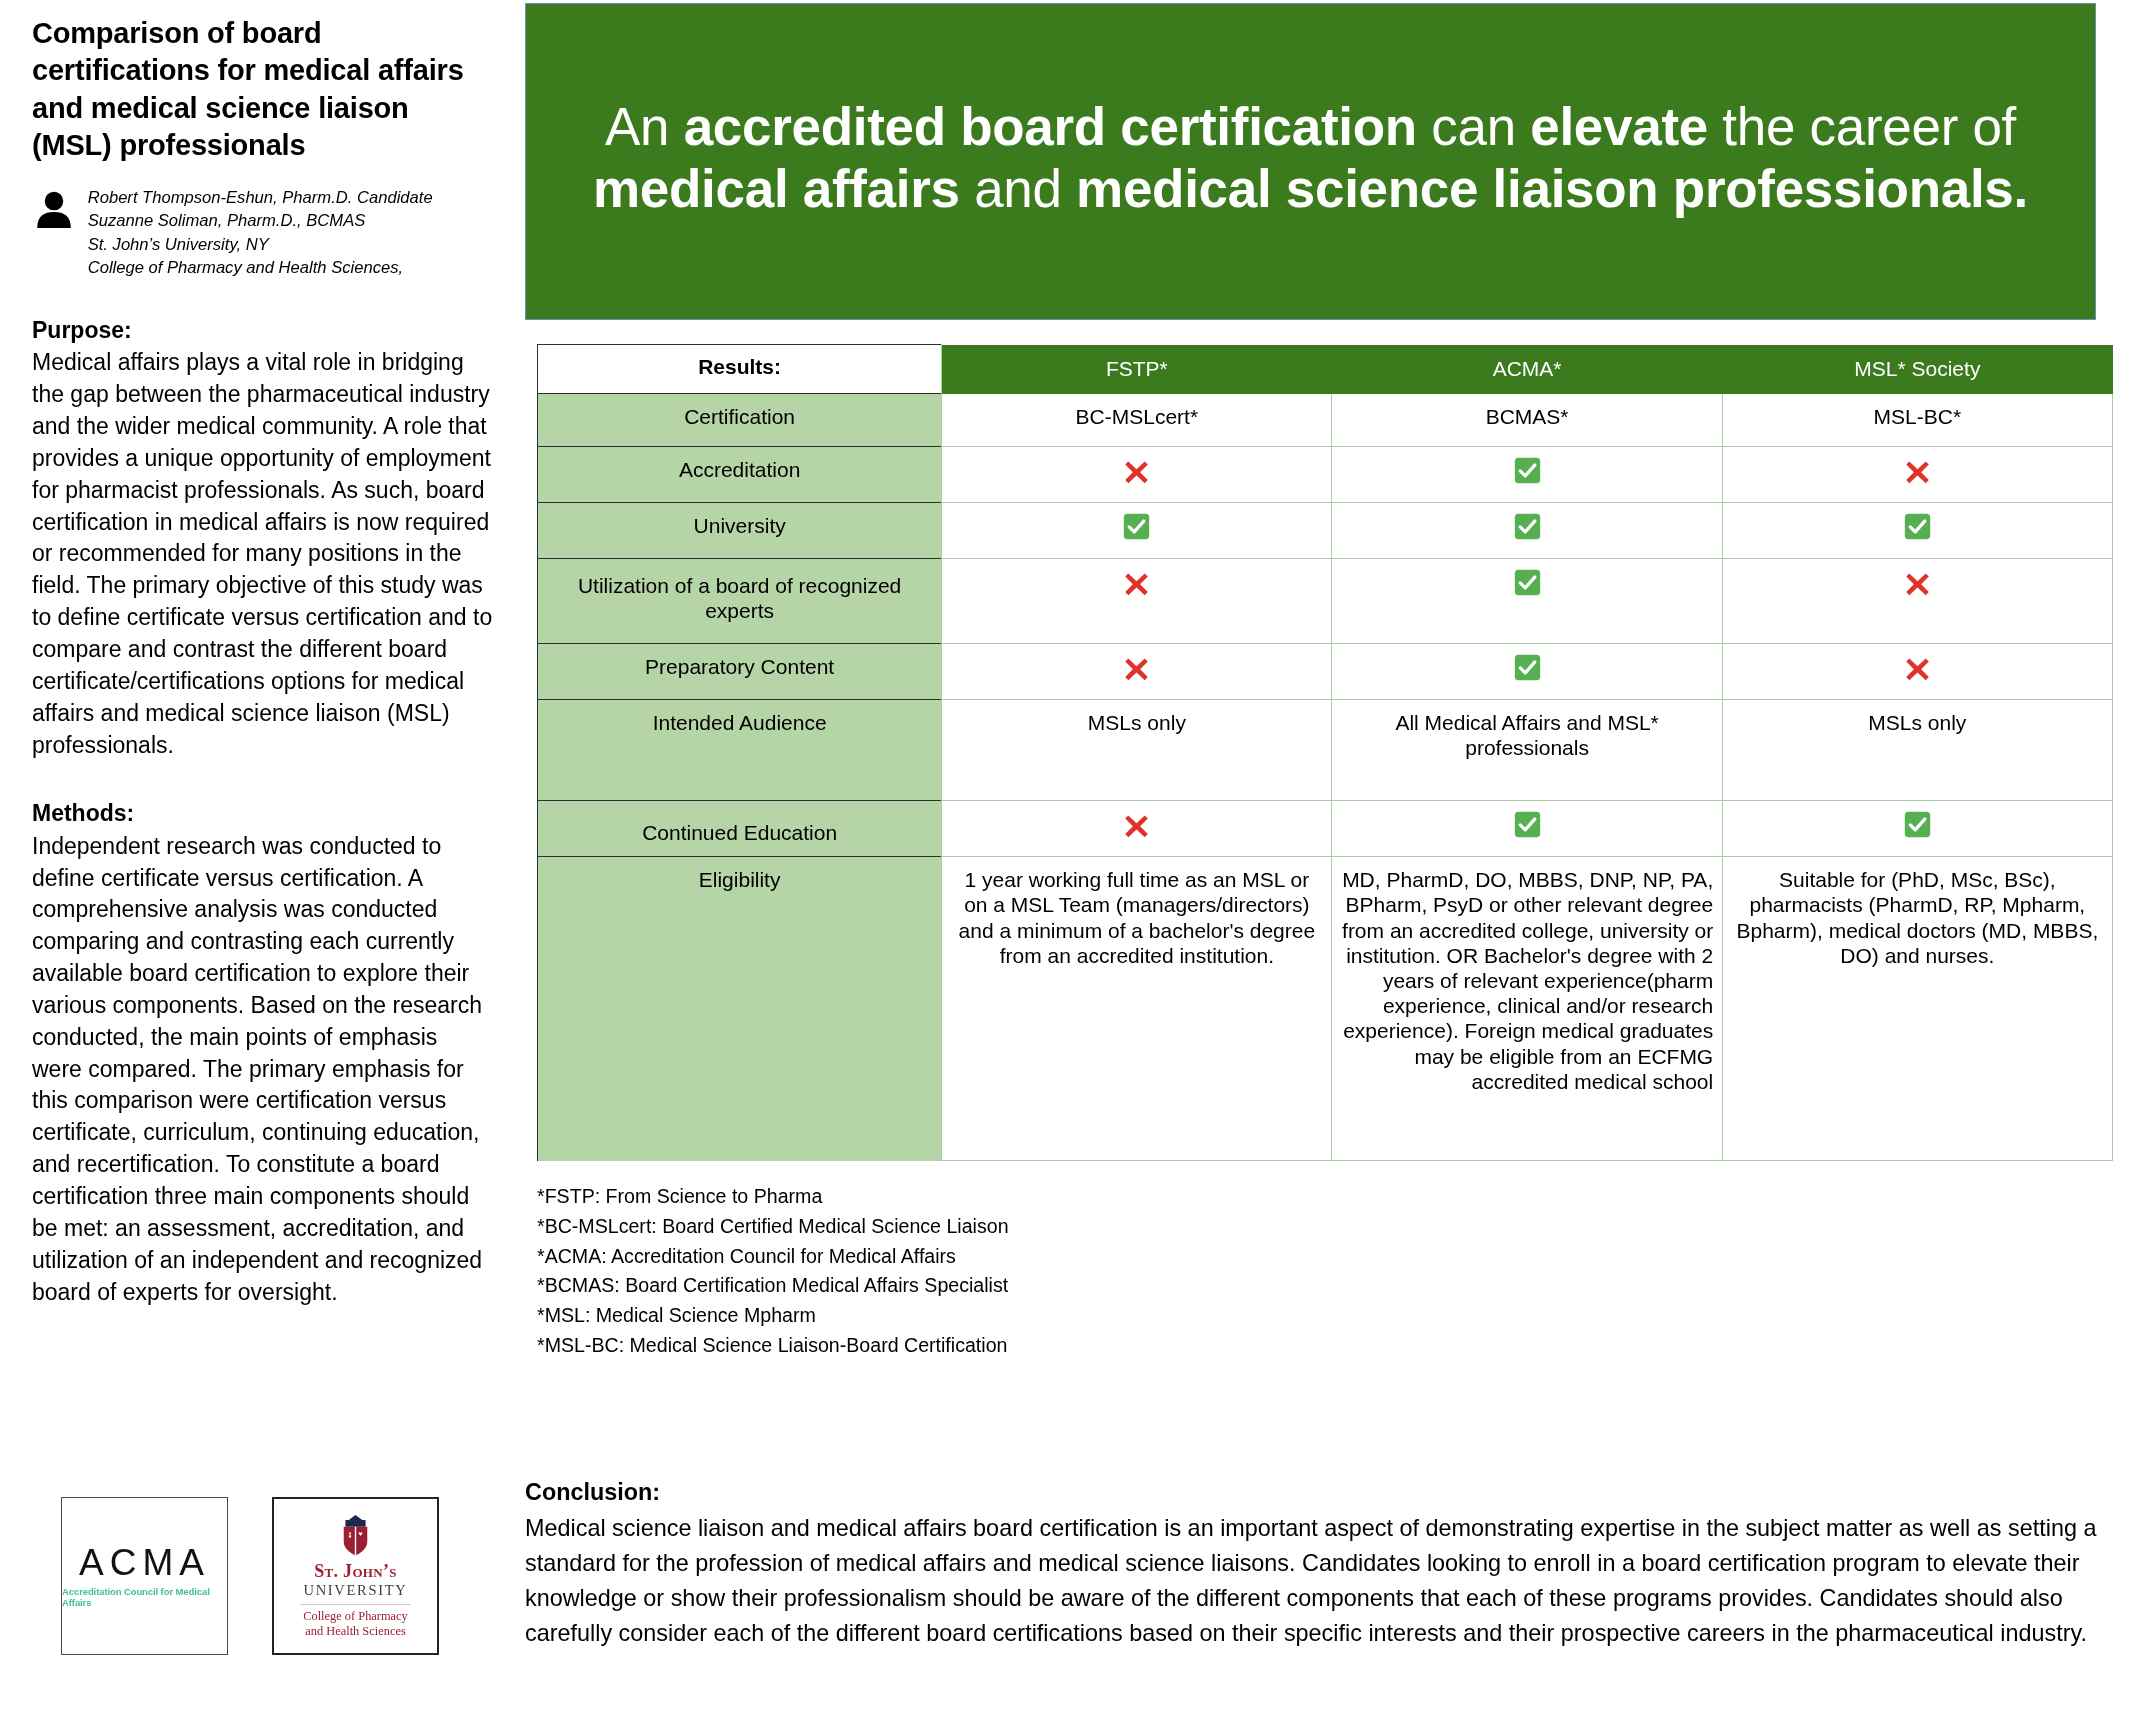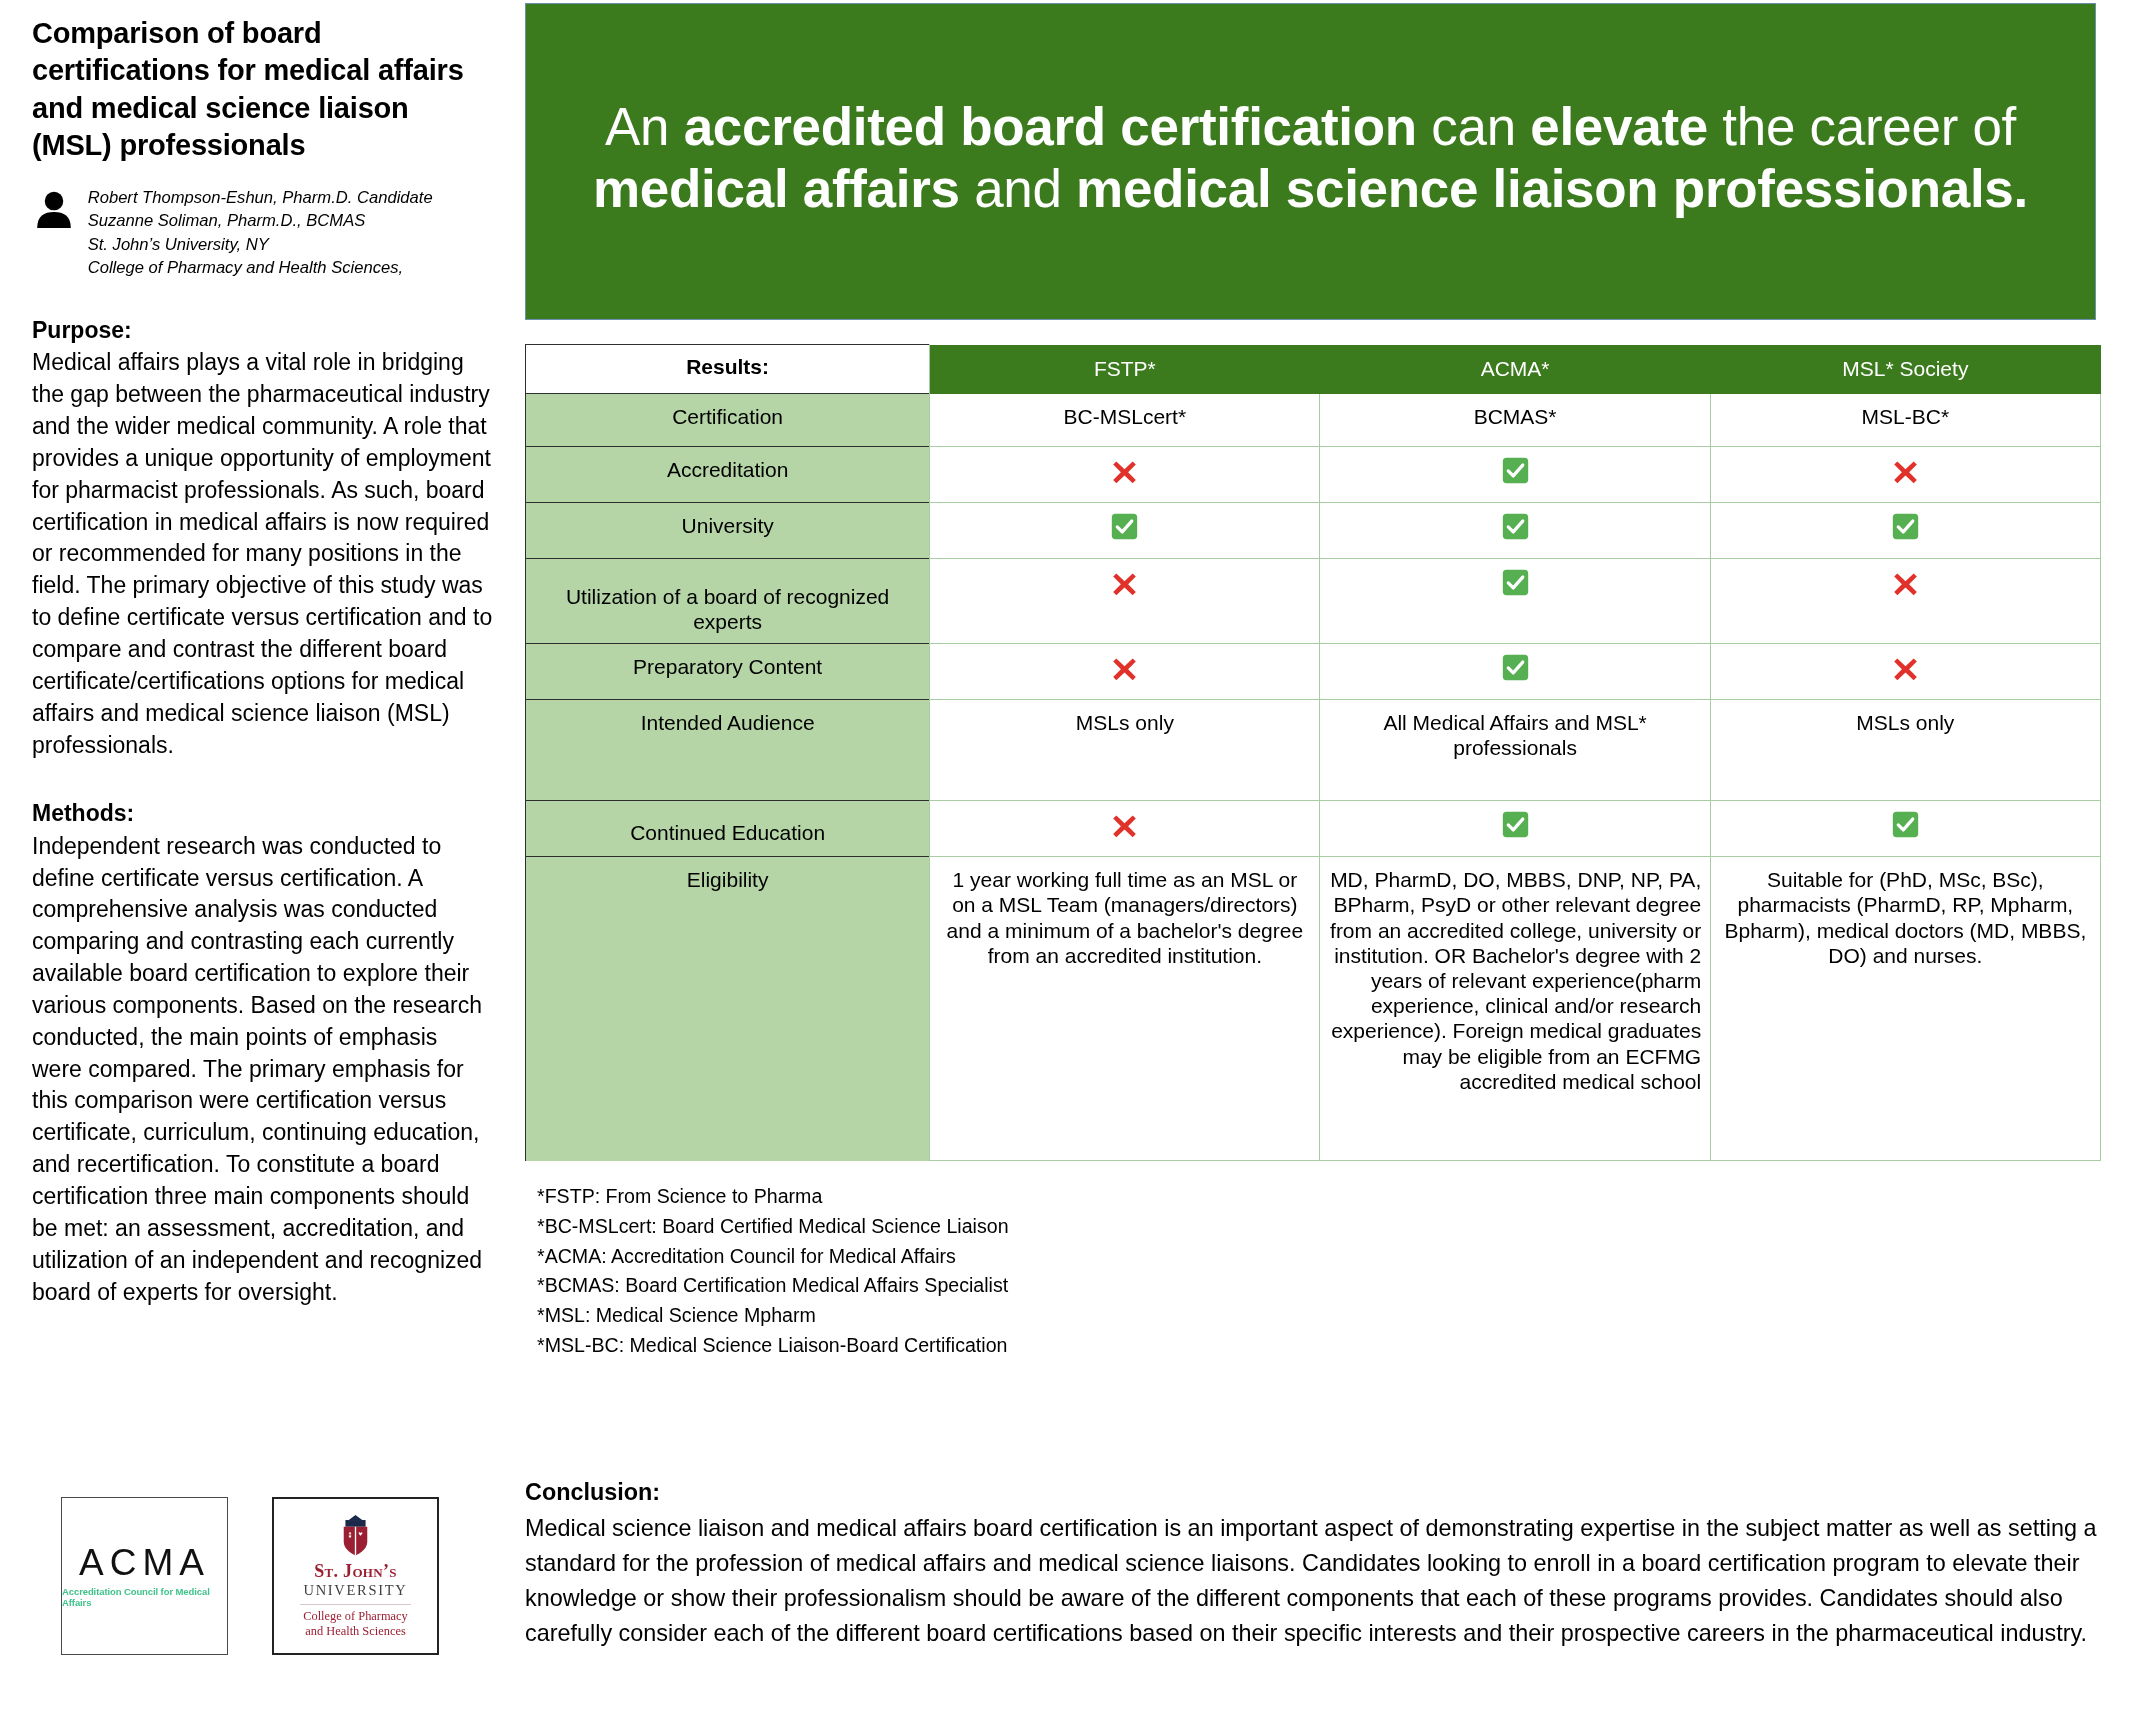--- a/index.html
+++ b/index.html
@@ -53,21 +53,21 @@
     border:0.9px solid #6d8fb0;
   }
   #banner-text{
     font-size:53px;line-height:1.17;text-align:center;font-weight:400;
     letter-spacing:-0.3px;
   }
   #banner-text b{font-weight:bold;}
 
   
   #results-table{
-    position:absolute;left:525px;top:344px;width:1576px;
+    position:absolute;left:537px;top:344px;width:1576px;
     border-collapse:collapse;table-layout:fixed;
     background:#fff;
   }
   #results-table td{
     vertical-align:top;padding:8.5px 8.5px 0 8.5px;
     font-size:21px;line-height:1.2;text-align:center;
     border-left:0.9px solid #a9cda2;border-right:0.9px solid #a9cda2;
     border-bottom:0.9px solid #a9cda2;
     box-sizing:border-box;overflow:visible;
   }
@@ -205,21 +205,21 @@
         <td style="padding-top: 8.5px;"><span class="mark"><svg viewBox="0 0 32 32" width="29" height="29">
               <rect x="2" y="2" width="28" height="28" rx="4" fill="#56af50"></rect>
               <path d="M8 16.5 L13.5 22 L24 10" stroke="#ffffff" stroke-width="3.6" fill="none" stroke-linecap="round" stroke-linejoin="round"></path>
             </svg></span></td>
         <td style="padding-top: 8.5px;"><span class="mark"><svg viewBox="0 0 32 32" width="29" height="29">
               <rect x="2" y="2" width="28" height="28" rx="4" fill="#56af50"></rect>
               <path d="M8 16.5 L13.5 22 L24 10" stroke="#ffffff" stroke-width="3.6" fill="none" stroke-linecap="round" stroke-linejoin="round"></path>
             </svg></span></td>
       </tr>
       <tr>
-        <td class="lbl" style="height: 85px; padding-top: 25px;">Utilization of a board of recognized experts</td>
+        <td class="lbl" style="height: 85px; padding-top: 14px;">Utilization of a board of recognized experts</td>
         <td style="padding-top: 8.5px;"><span class="mark"><svg viewBox="0 0 32 32" width="29" height="29">
               <path d="M7 6 L16 14.5 L25 6 L28.5 9.5 L20 18 L28.5 26.5 L25 30 L16 21.5 L7 30 L3.5 26.5 L12 18 L3.5 9.5 Z" fill="#e0322b"></path>
             </svg></span></td>
         <td style="padding-top: 8.5px;"><span class="mark"><svg viewBox="0 0 32 32" width="29" height="29">
               <rect x="2" y="2" width="28" height="28" rx="4" fill="#56af50"></rect>
               <path d="M8 16.5 L13.5 22 L24 10" stroke="#ffffff" stroke-width="3.6" fill="none" stroke-linecap="round" stroke-linejoin="round"></path>
             </svg></span></td>
         <td style="padding-top: 8.5px;"><span class="mark"><svg viewBox="0 0 32 32" width="29" height="29">
               <path d="M7 6 L16 14.5 L25 6 L28.5 9.5 L20 18 L28.5 26.5 L25 30 L16 21.5 L7 30 L3.5 26.5 L12 18 L3.5 9.5 Z" fill="#e0322b"></path>
             </svg></span></td>

